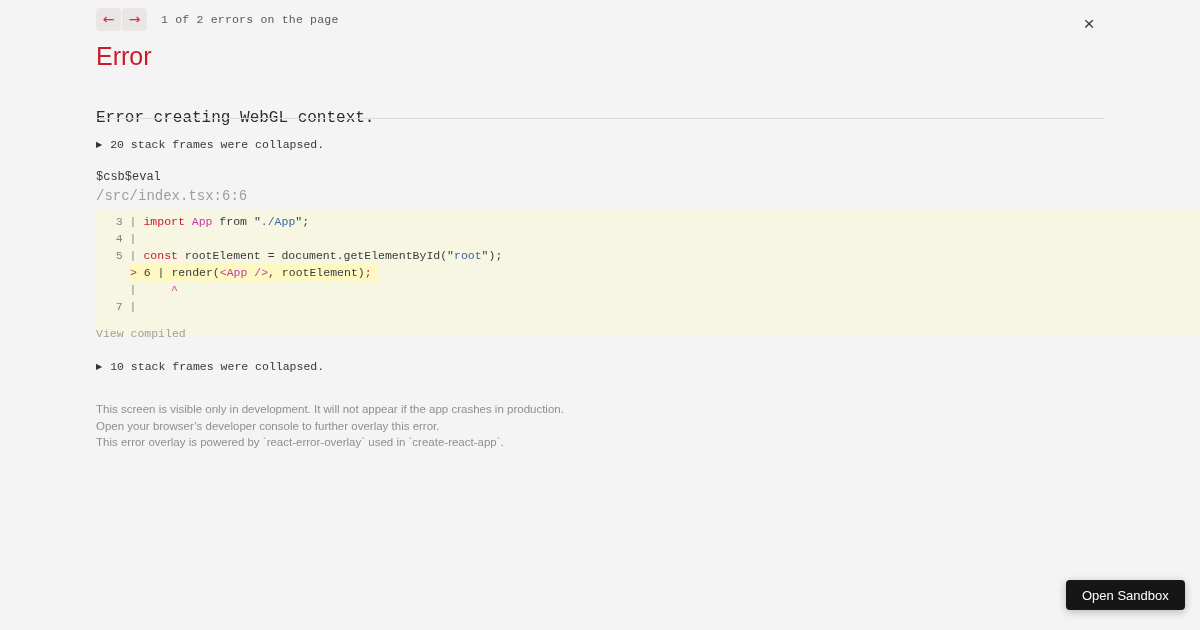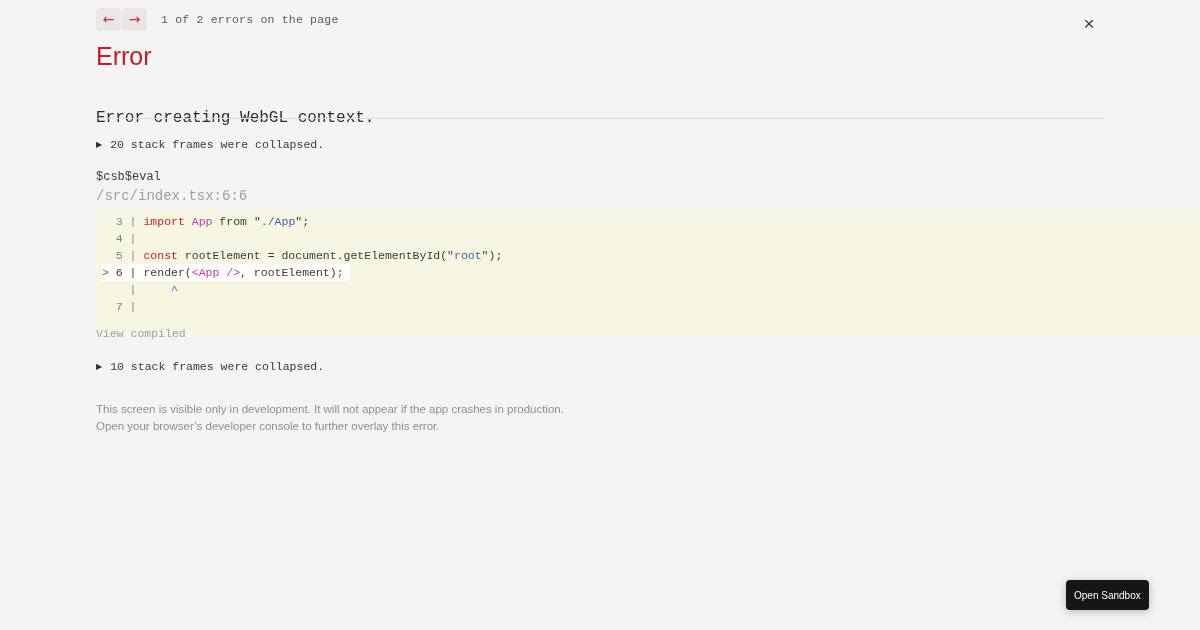--- a/index.html
+++ b/index.html
@@ -116,21 +116,21 @@
     width: 1149px;
     background: #f6f6e3;
     padding: 3px 0 21px 6px;
     font-family: "Liberation Mono", "DejaVu Sans Mono", monospace;
     font-size: 11.5px;
     line-height: 17px;
     white-space: pre;
   }
   .code-line { height: 17px; }
   .line-content { display: inline-block; }
-  .line-content.hl { background: #ffffff; padding-right: 6px; }
+  .line-content.hl { background: #fef9c3; padding-right: 6px; margin-left: 28px; }
   .tk-k { color: #cb1b28; }      
   .tk-m { color: #b03a36; }      
   .tk-j { color: #be3caa; }      
   .tk-s { color: #3c64a4; }      
   .tk-p { color: #3b3b3b; }      
   .tk-g { color: #848484; }      
   .tk-gd { color: #3b3b3b; }     
   .tk-c { color: #be3caa; }      
 
   .view-compiled {
@@ -147,27 +147,27 @@
     left: 96px; top: 401px;
     font-size: 11.5px;
     line-height: 16.5px;
     color: #8c8f91;
   }
 
   .open-sandbox-btn {
     position: absolute;
     left: 1066px; top: 580px;
     height: 30px;
-    padding: 0 8px;
+    padding: 0 16px;
     border: none;
     border-radius: 4px;
     background: #161616;
     color: #ffffff;
     font-family: "Liberation Sans", sans-serif;
-    font-size: 10px;
+    font-size: 13px;
     cursor: pointer;
     box-shadow: 0 2px 8px rgba(0,0,0,0.25);
   }
 </style>
 </head>
 <body>
 
 <div class="page">
 
   <div class="nav-row">
@@ -191,17 +191,18 @@
 
   <div class="code-frame" id="code-frame"><div class="code-line"><span class="line-content"><span class="tk-g">  3 | </span><span class="tk-k">import</span><span class="tk-p"> </span><span class="tk-j">App</span><span class="tk-p"> from </span><span class="tk-p">"</span><span class="tk-s">./App</span><span class="tk-p">";</span></span></div><div class="code-line"><span class="line-content"><span class="tk-g">  4 |</span></span></div><div class="code-line"><span class="line-content"><span class="tk-g">  5 | </span><span class="tk-k">const</span><span class="tk-p"> rootElement = document.getElementById(</span><span class="tk-p">"</span><span class="tk-s">root</span><span class="tk-p">");</span></span></div><div class="code-line"><span class="line-content hl"><span class="tk-m">&gt; </span><span class="tk-gd">6 | </span><span class="tk-p">render(</span><span class="tk-j">&lt;App</span><span class="tk-p"> </span><span class="tk-j">/&gt;</span><span class="tk-p">, rootElement)</span><span class="tk-k">;</span></span></div><div class="code-line"><span class="line-content"><span class="tk-g">    | </span><span class="tk-p">    </span><span class="tk-c">^</span></span></div><div class="code-line"><span class="line-content"><span class="tk-g">  7 |</span></span></div></div>
 
   <a class="view-compiled mono">View compiled</a>
 
   <div class="collapsed-line collapsed-bottom mono"><span class="expand-icon">▶</span><span>10 stack frames were collapsed.</span></div>
 
   <div class="footer">
     <div>This screen is visible only in development. It will not appear if the app crashes in production.</div>
     <div>Open your browser’s developer console to further overlay this error.</div>
+    <div>This error overlay is powered by `react-error-overlay` used in `create-react-app`.</div>
   </div>
 
   <button class="open-sandbox-btn">Open Sandbox</button>
 
 </div>
 
 </body></html>

